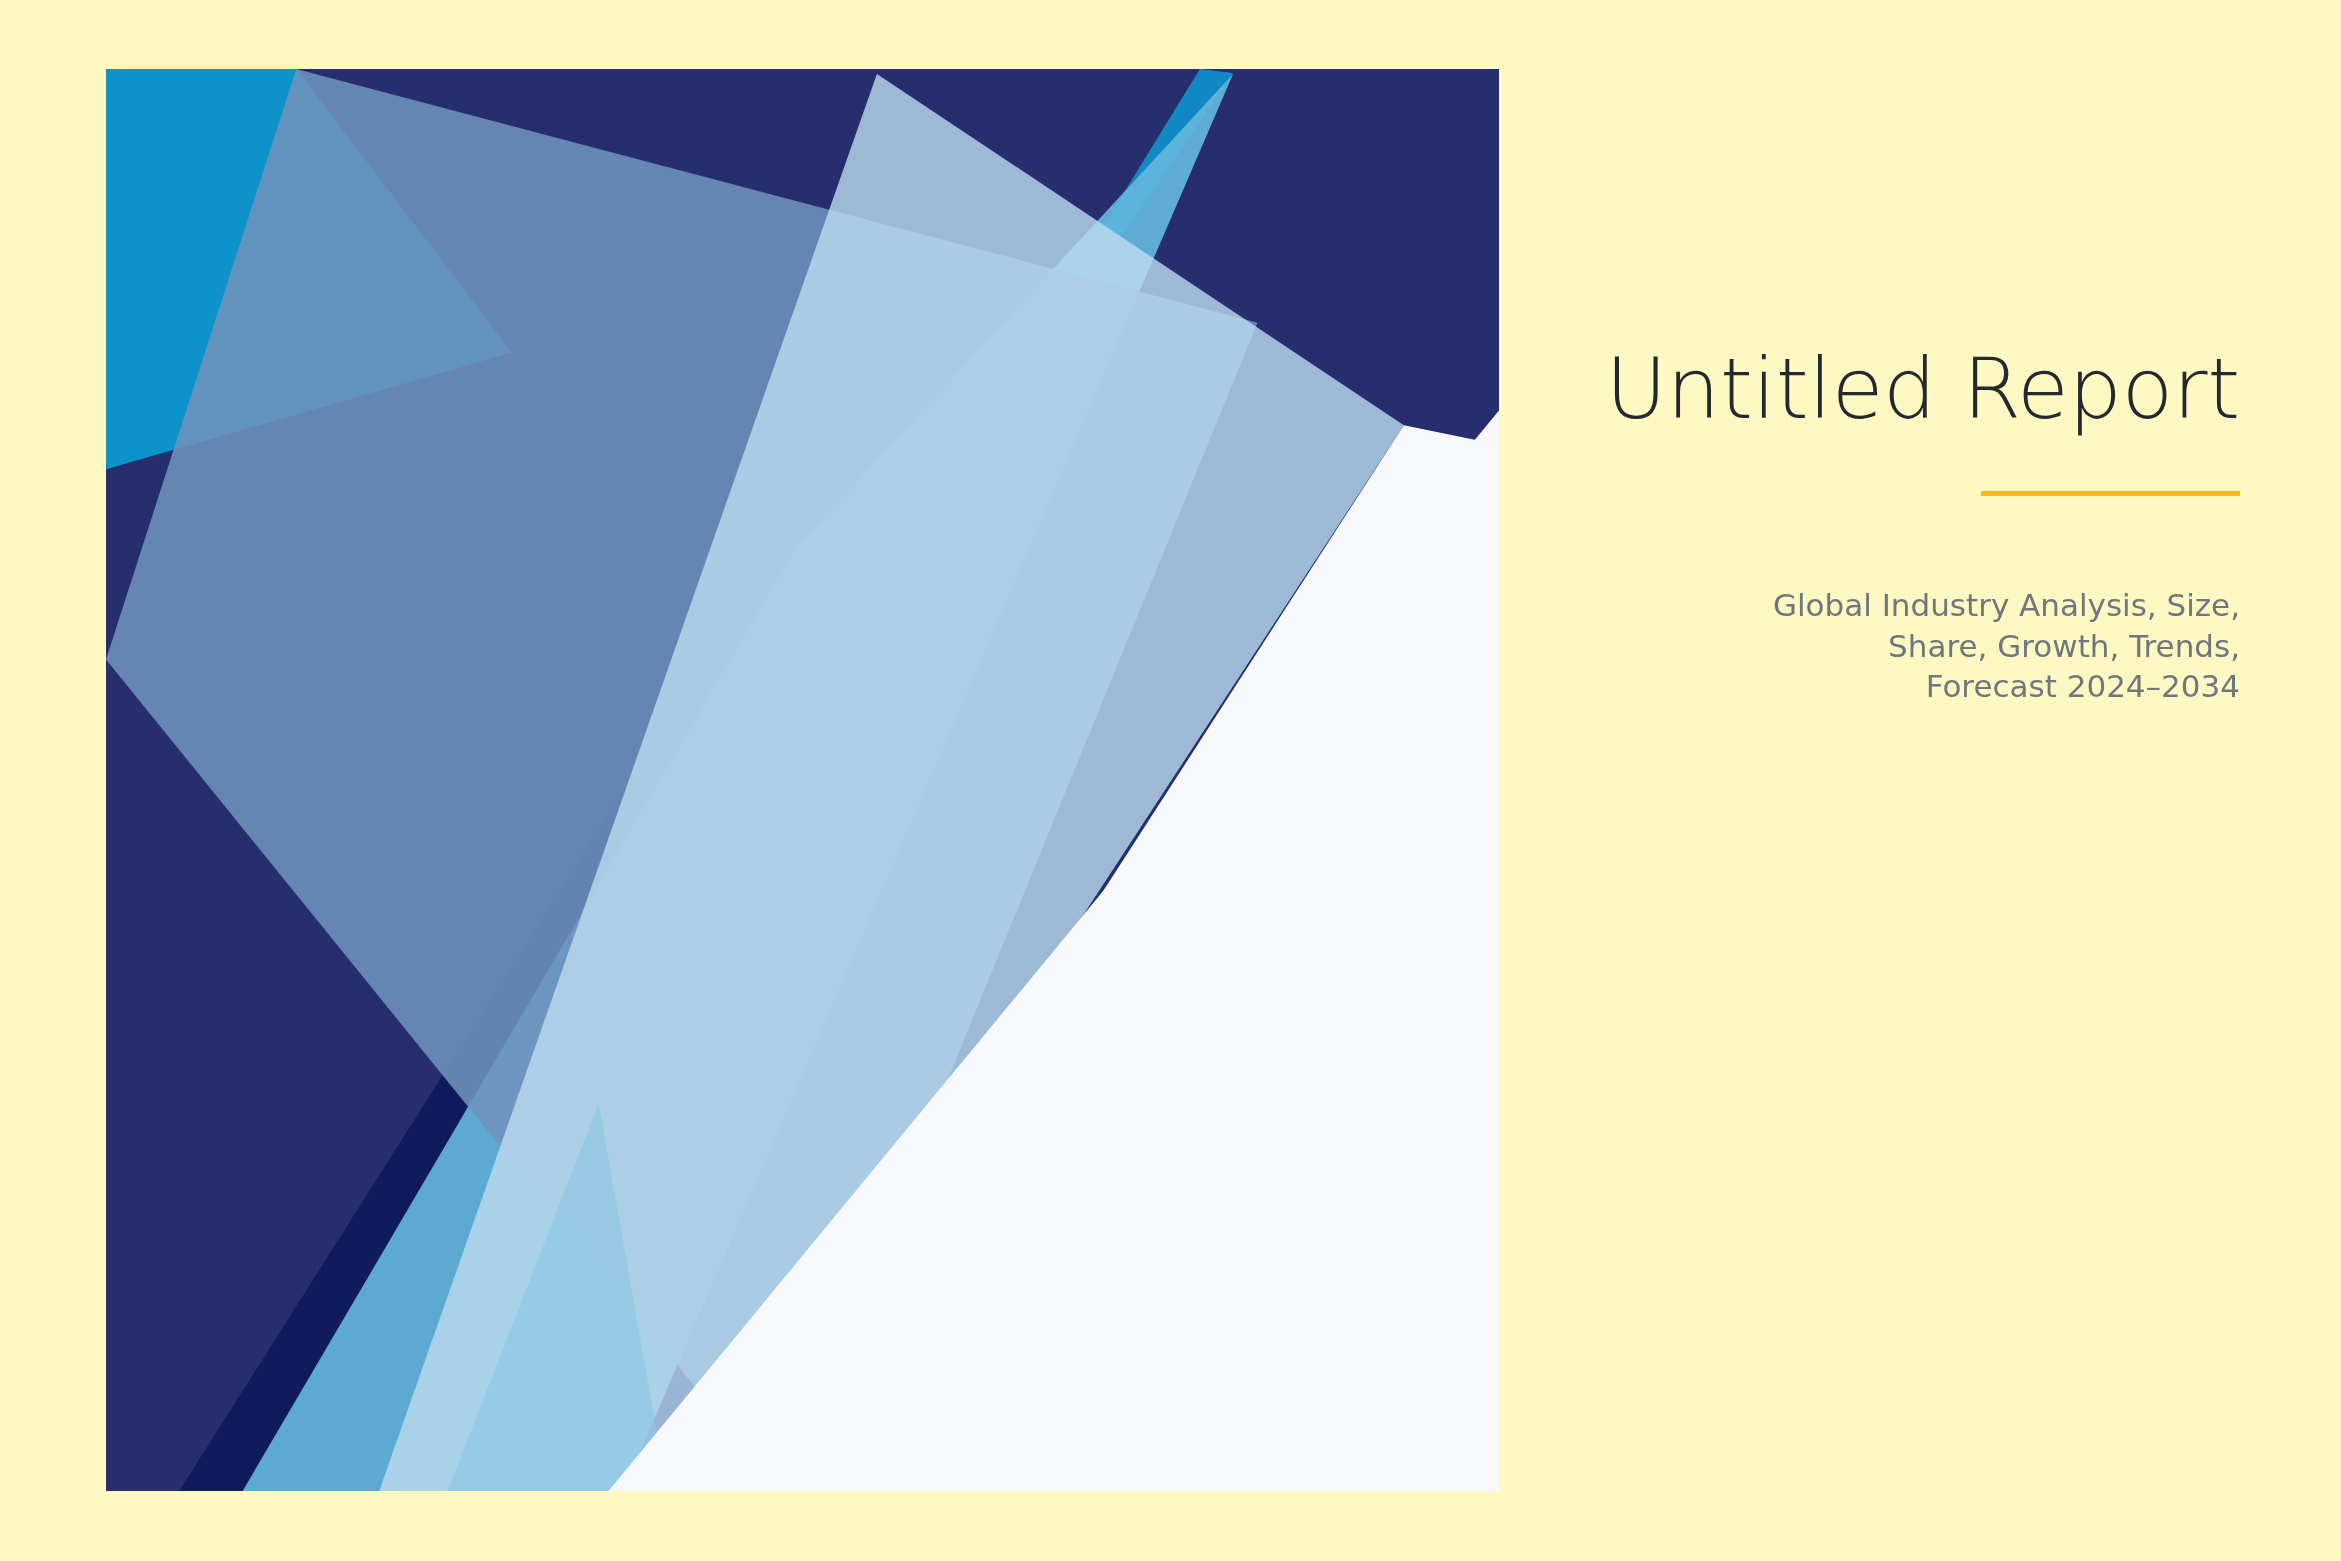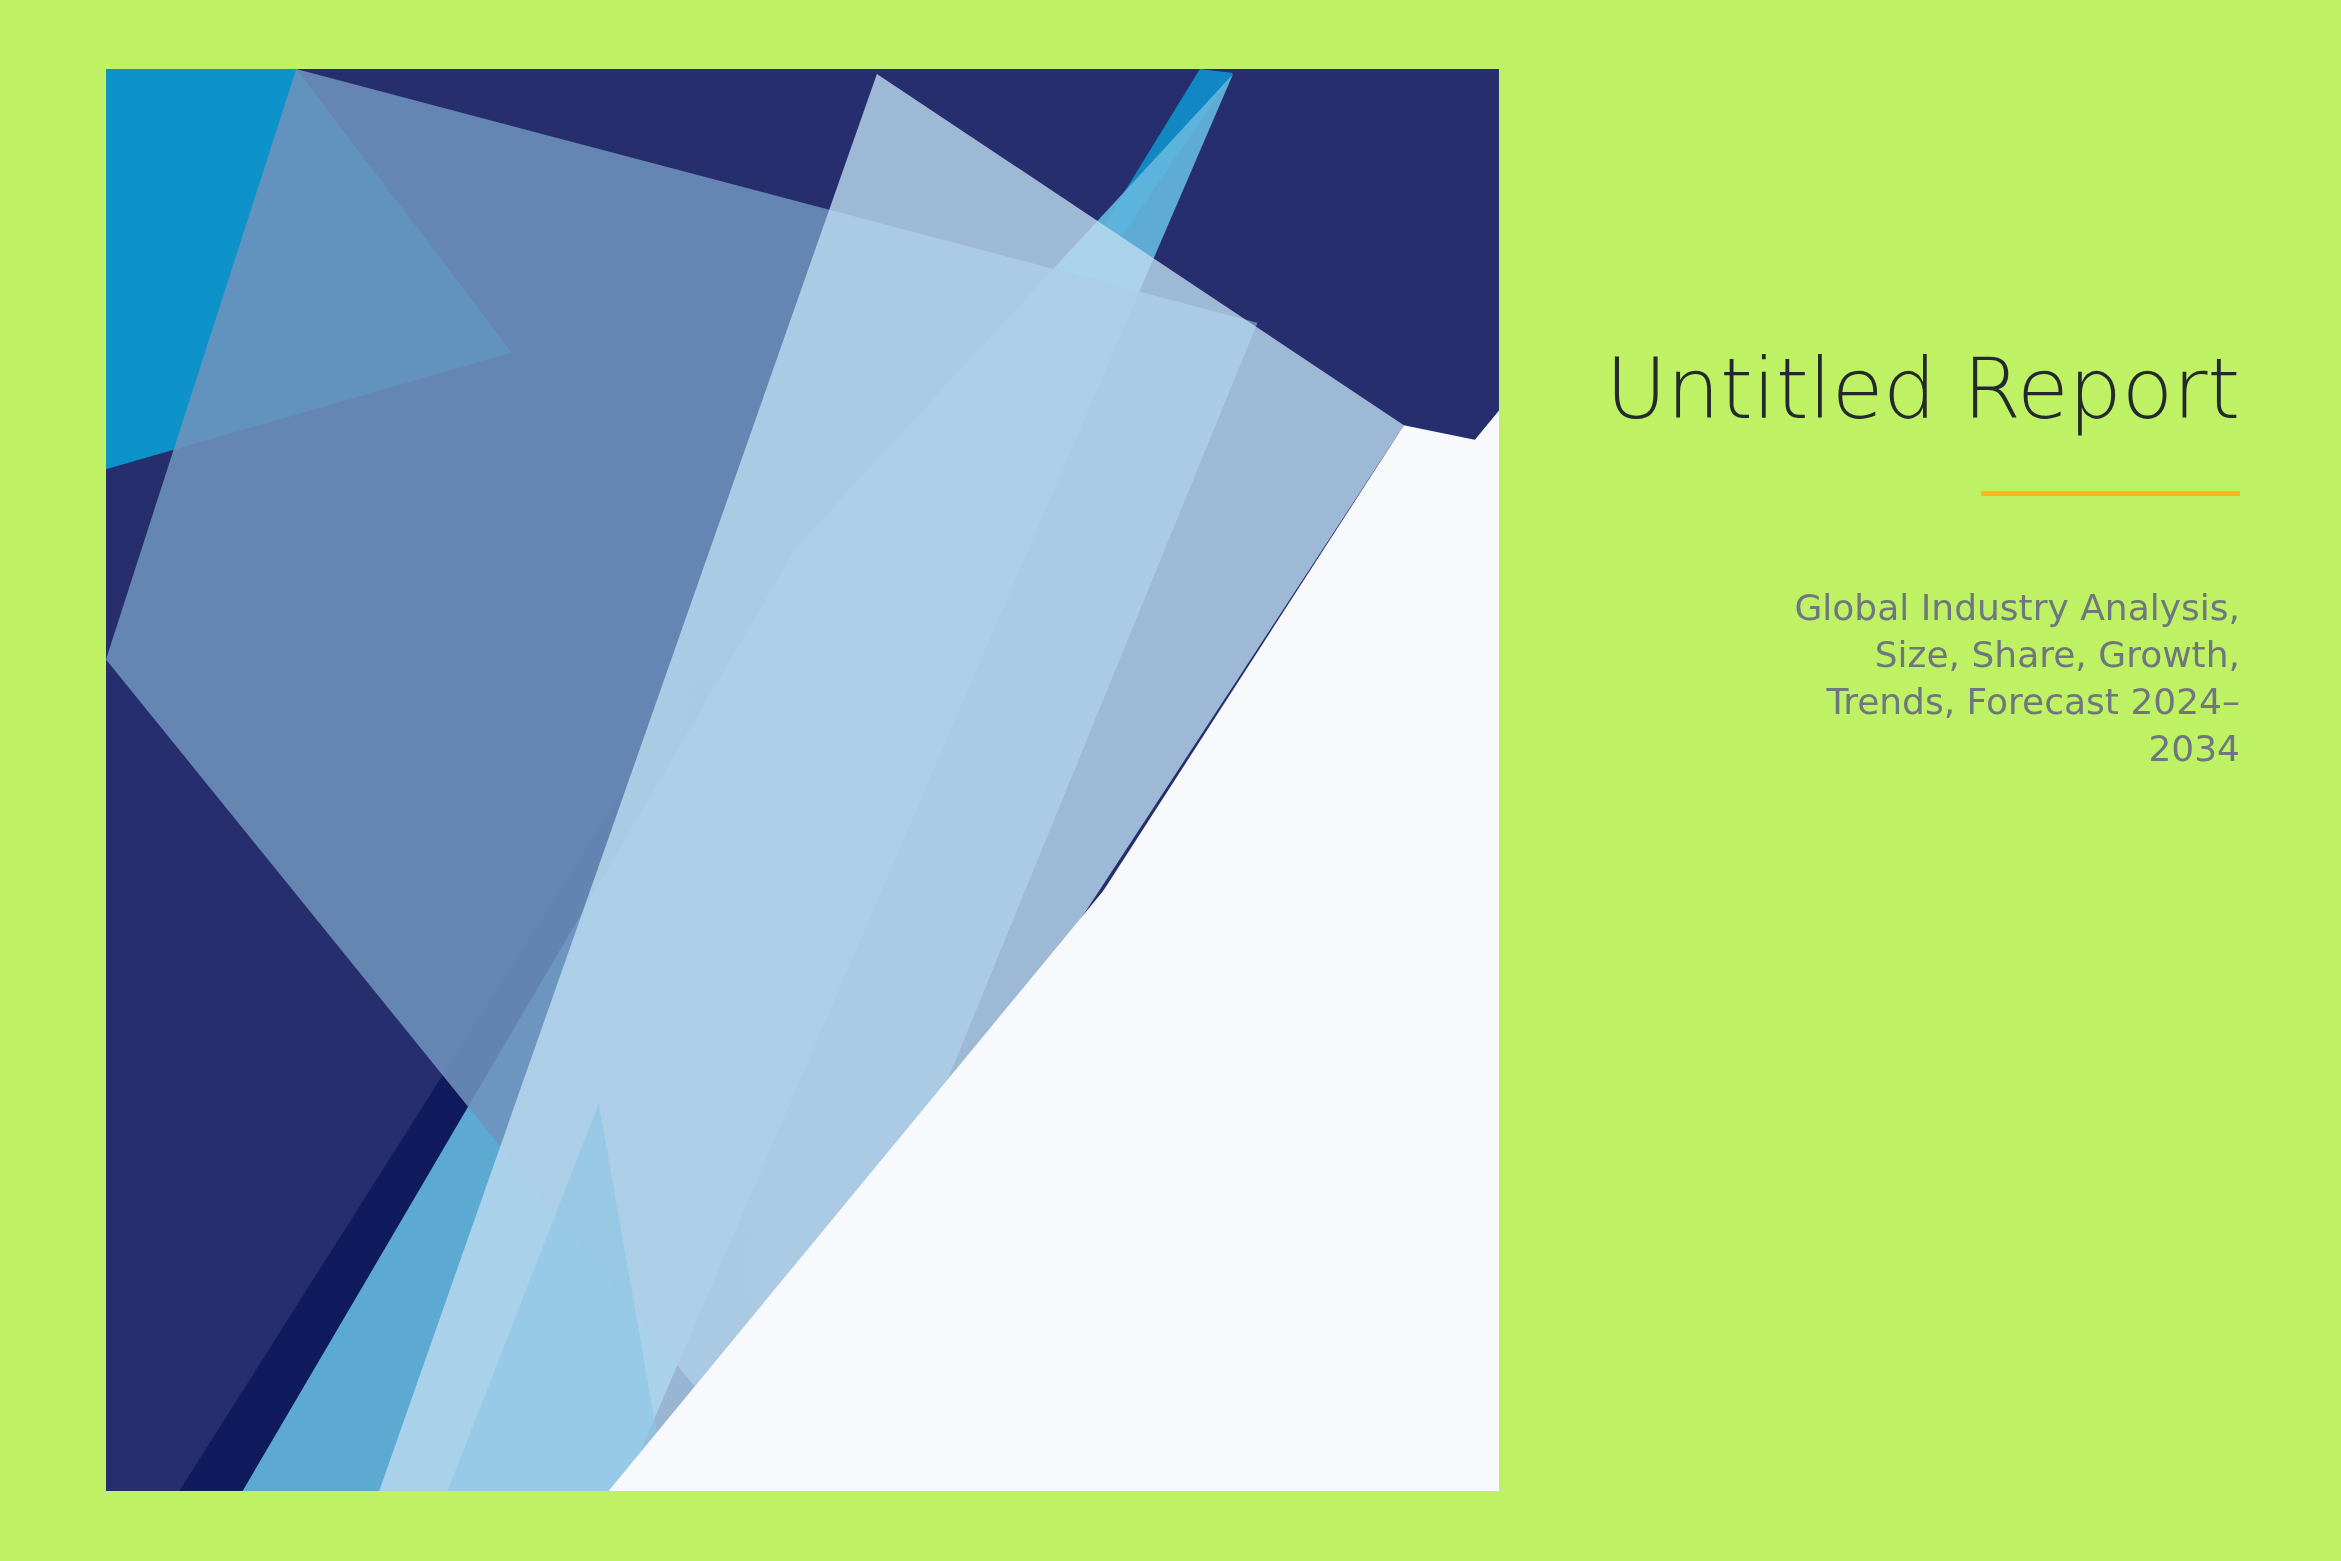--- a/index.html
+++ b/index.html
@@ -11,21 +11,21 @@
     height: 1561px;
     background: #f7f9fc;
     font-family: "DejaVu Sans", "Liberation Sans", sans-serif;
     overflow: hidden;
     position: relative;
   }
 
   #cover-page {
     position: absolute;
     inset: 0;
-    background: #bef264;
+    background: #fef9c3;
   }
 
   
   #cover-artwork {
     position: absolute;
     left: 106px;
     top: 69px;
     width: 1393px;
     height: 1422px;
   }
@@ -60,21 +60,21 @@
     justify-content: flex-end;
   }
   #accent-rule {
     width: 259px;
     height: 5.4px;
     background: #ffb81c;
   }
 
   #report-subtitle {
     margin-top: 89px;
-    font-size: 36px;
+    font-size: 31px;
     font-weight: 400;
     line-height: 1.30;
     color: #6f767e;
     margin-left: auto;
     max-width: 488px;
   }
 </style>
 </head>
 <body>
 

